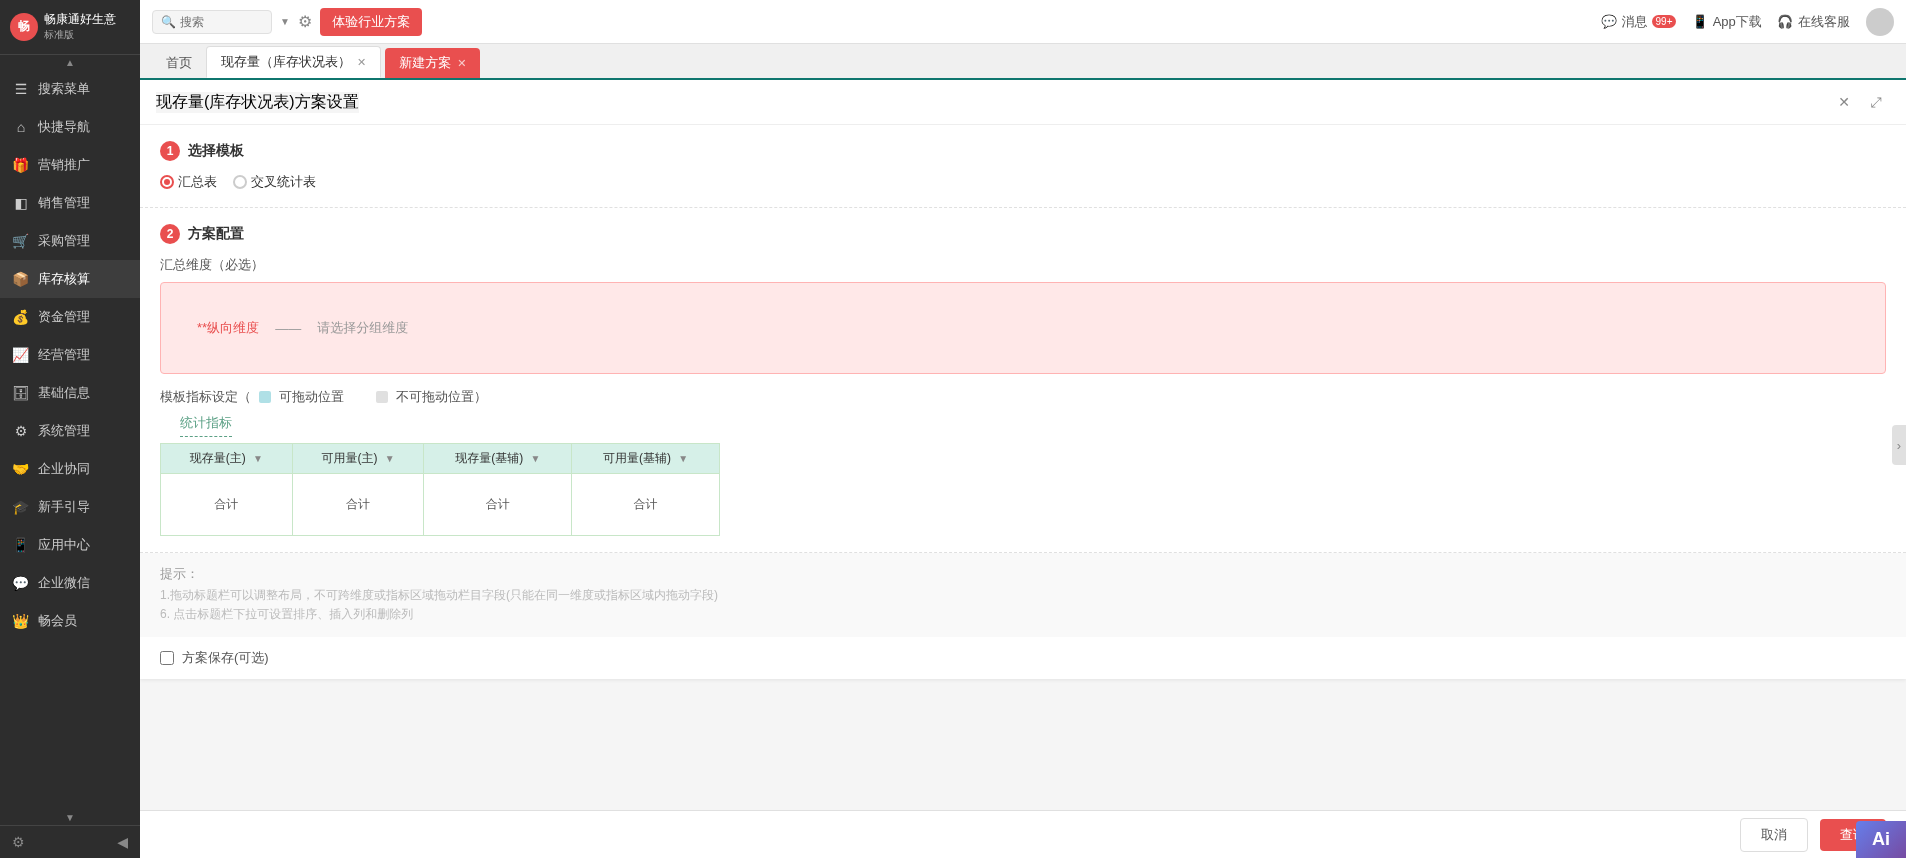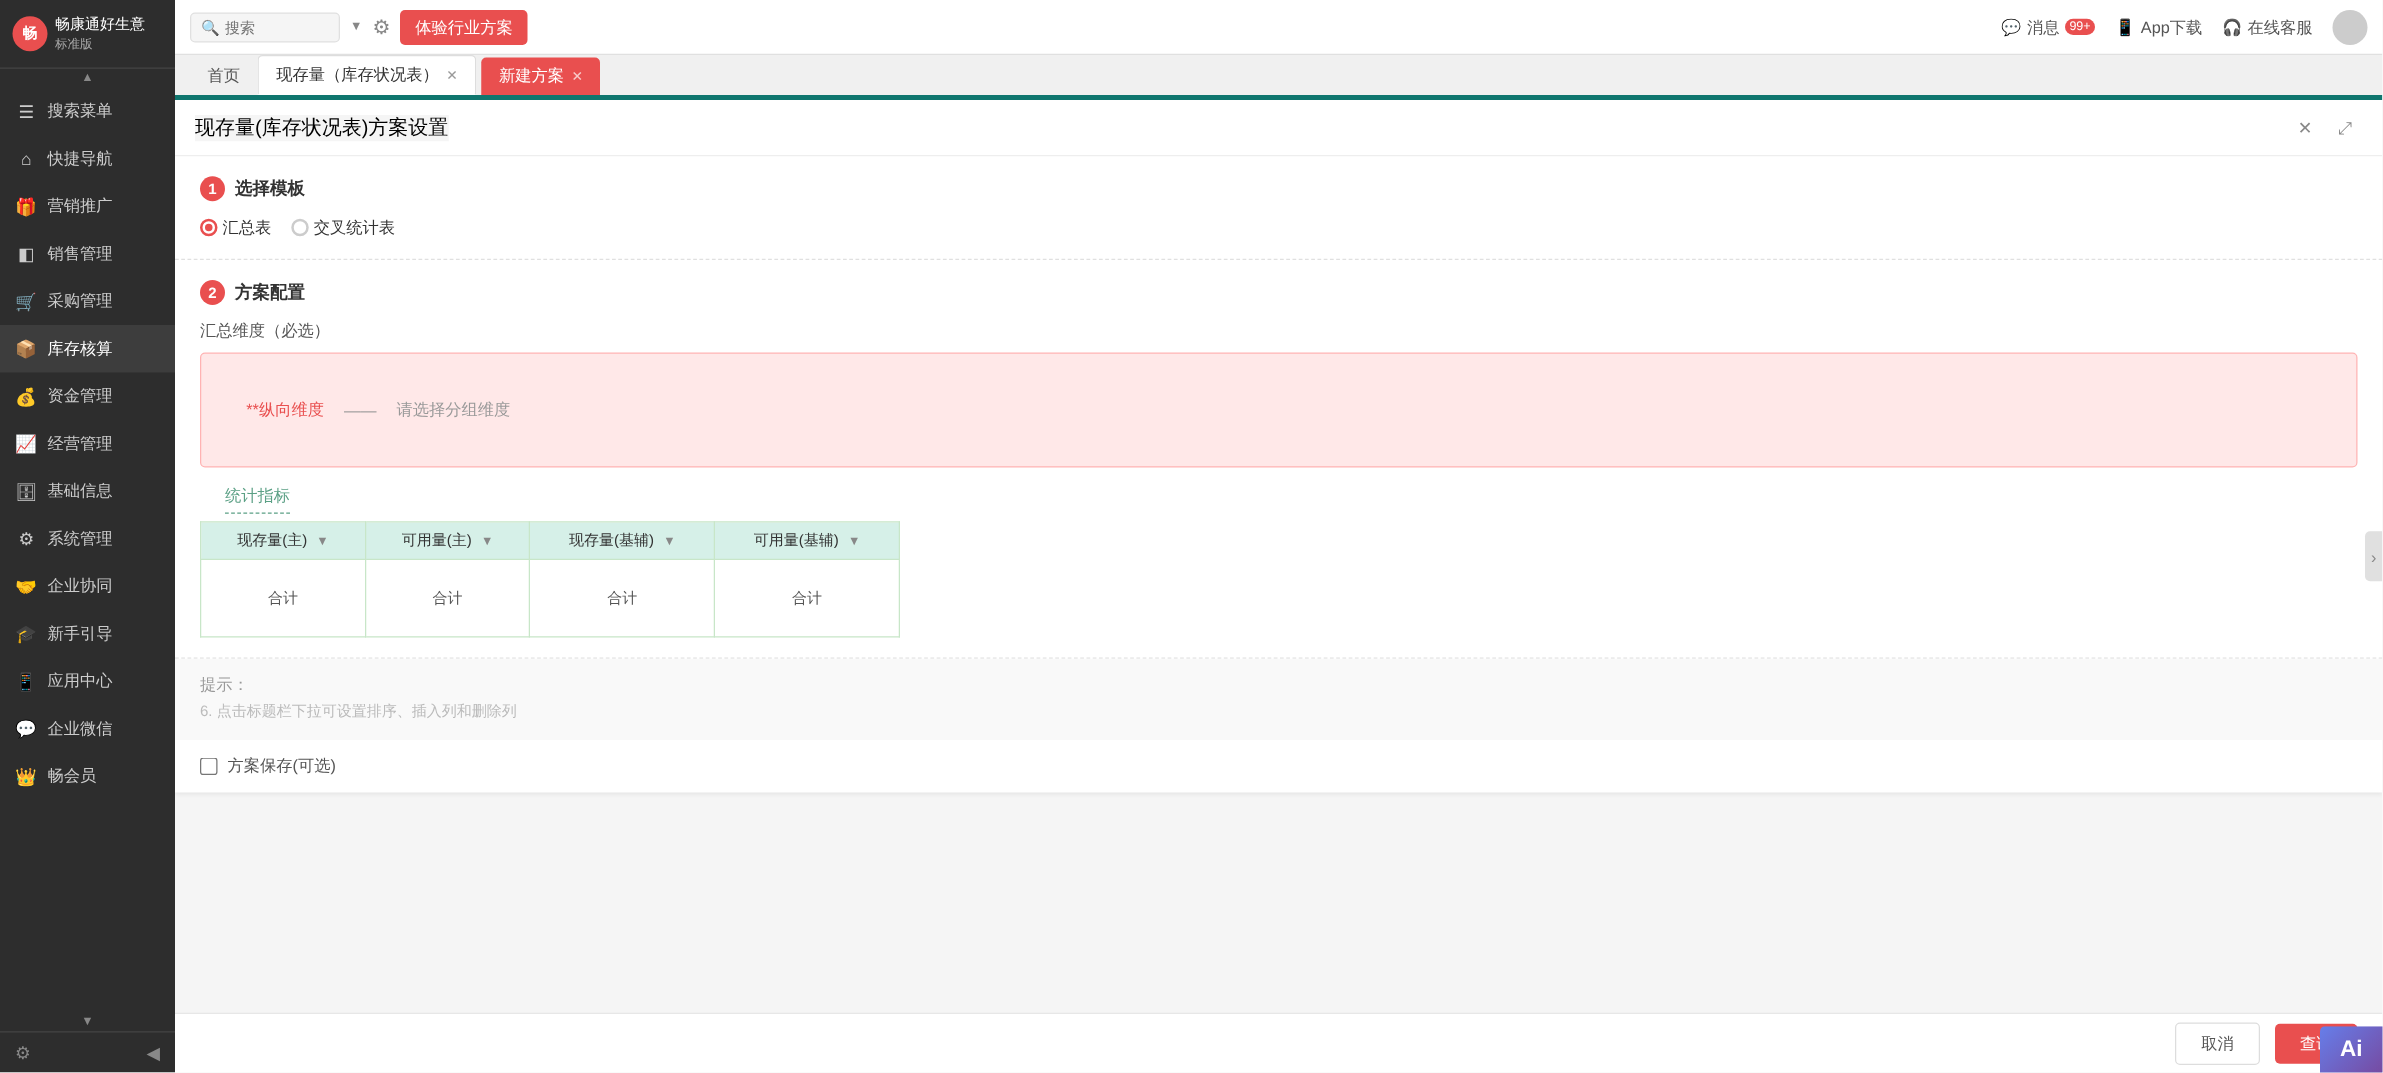--- a/index.html
+++ b/index.html
@@ -102,21 +102,21 @@
       width: 28px; height: 28px; background: #ccc; border-radius: 50%;
     }
 
     
     .tabbar {
       height: 36px;
       background: #f0f0f0;
       display: flex;
       align-items: flex-end;
       padding: 0 12px;
-      border-bottom: 4px solid #0f766e;
+      border-bottom: 2px solid #0f766e;
     }
     .tab {
       display: flex; align-items: center; gap: 6px;
       padding: 6px 14px;
       font-size: 13px; cursor: pointer;
       border-radius: 4px 4px 0 0;
       background: #f0f0f0;
       color: #555;
     }
     .tab.active { background: #fff; color: #333; border: 1px solid #ddd; border-bottom: 1px solid #fff; }
@@ -414,20 +414,28 @@
         <div class="dim-required">汇总维度（必选）</div>
         <div class="dim-area">
           <span class="dim-label">
             <span style="color:#e94f4f;">*</span><span>*纵向维度</span>
           </span>
           <span class="dim-dash">——</span>
           <span class="dim-placeholder">请选择分组维度</span>
         </div>
 
         <div style="margin-top:14px;">
+          <div class="indicator-label">
+            <span>模板指标设定（</span>
+            <span class="indicator-badge-movable"></span>
+            <span>可拖动位置</span>
+            <span style="margin:0 8px;color:#ccc;"></span>
+            <span class="indicator-badge-fixed"></span>
+            <span>不可拖动位置）</span>
+          </div>
 
           
           <div class="stats-title">统计指标</div>
           <table class="stats-table">
             <thead>
               <tr>
                 <th>
                   <span>现存量(主)</span>
                   <span class="col-dropdown">▼</span>
                 </th>
@@ -452,20 +460,21 @@
                 <td>合计</td>
                 <td>合计</td>
               </tr>
             </tbody>
           </table>
         </div>
       </div>
 
       <div class="tips-section">
         <div class="tips-title">提示：</div>
+        <div class="tip-item">1.拖动标题栏可以调整布局，不可跨维度或指标区域拖动栏目字段(只能在同一维度或指标区域内拖动字段)</div>
         <div class="tip-item">
           <span>6. 点击标题栏下拉可设置排序、插入列和删除列</span>
         </div>
       </div>
 
       <div class="save-section">
         <input type="checkbox" class="save-checkbox" style="">
         <span class="save-label">方案保存(可选)</span>
       </div>
 

